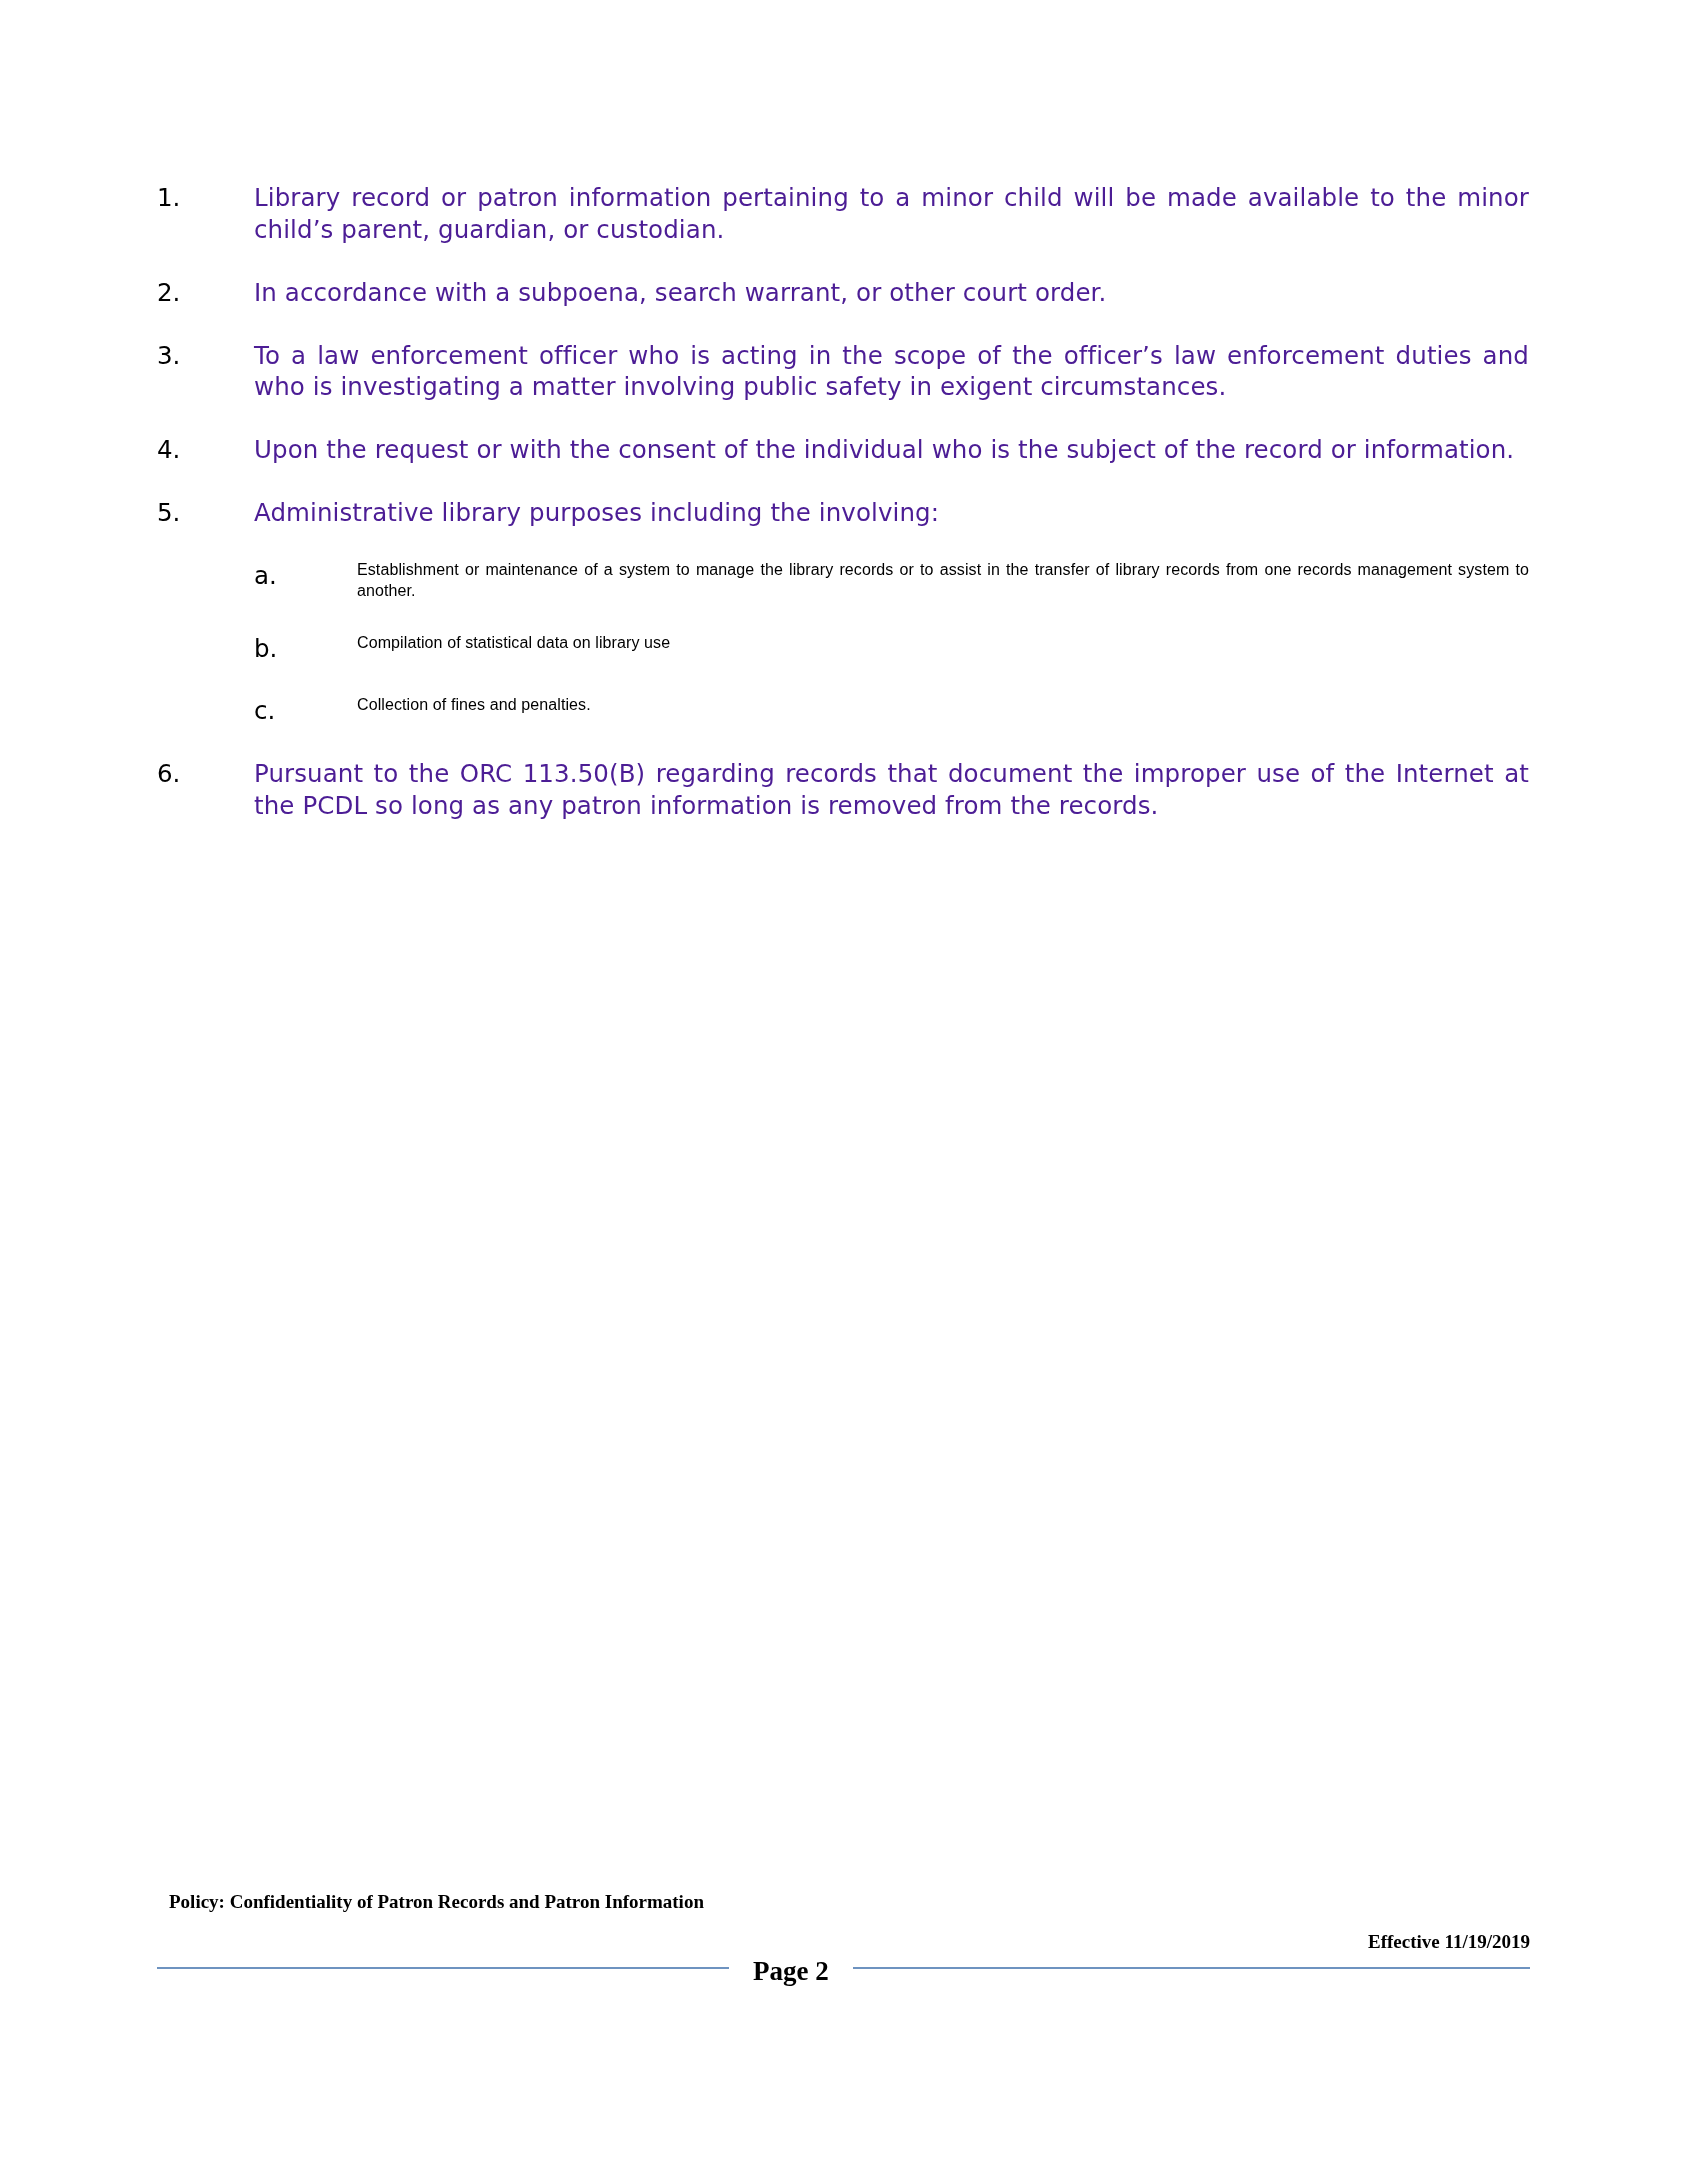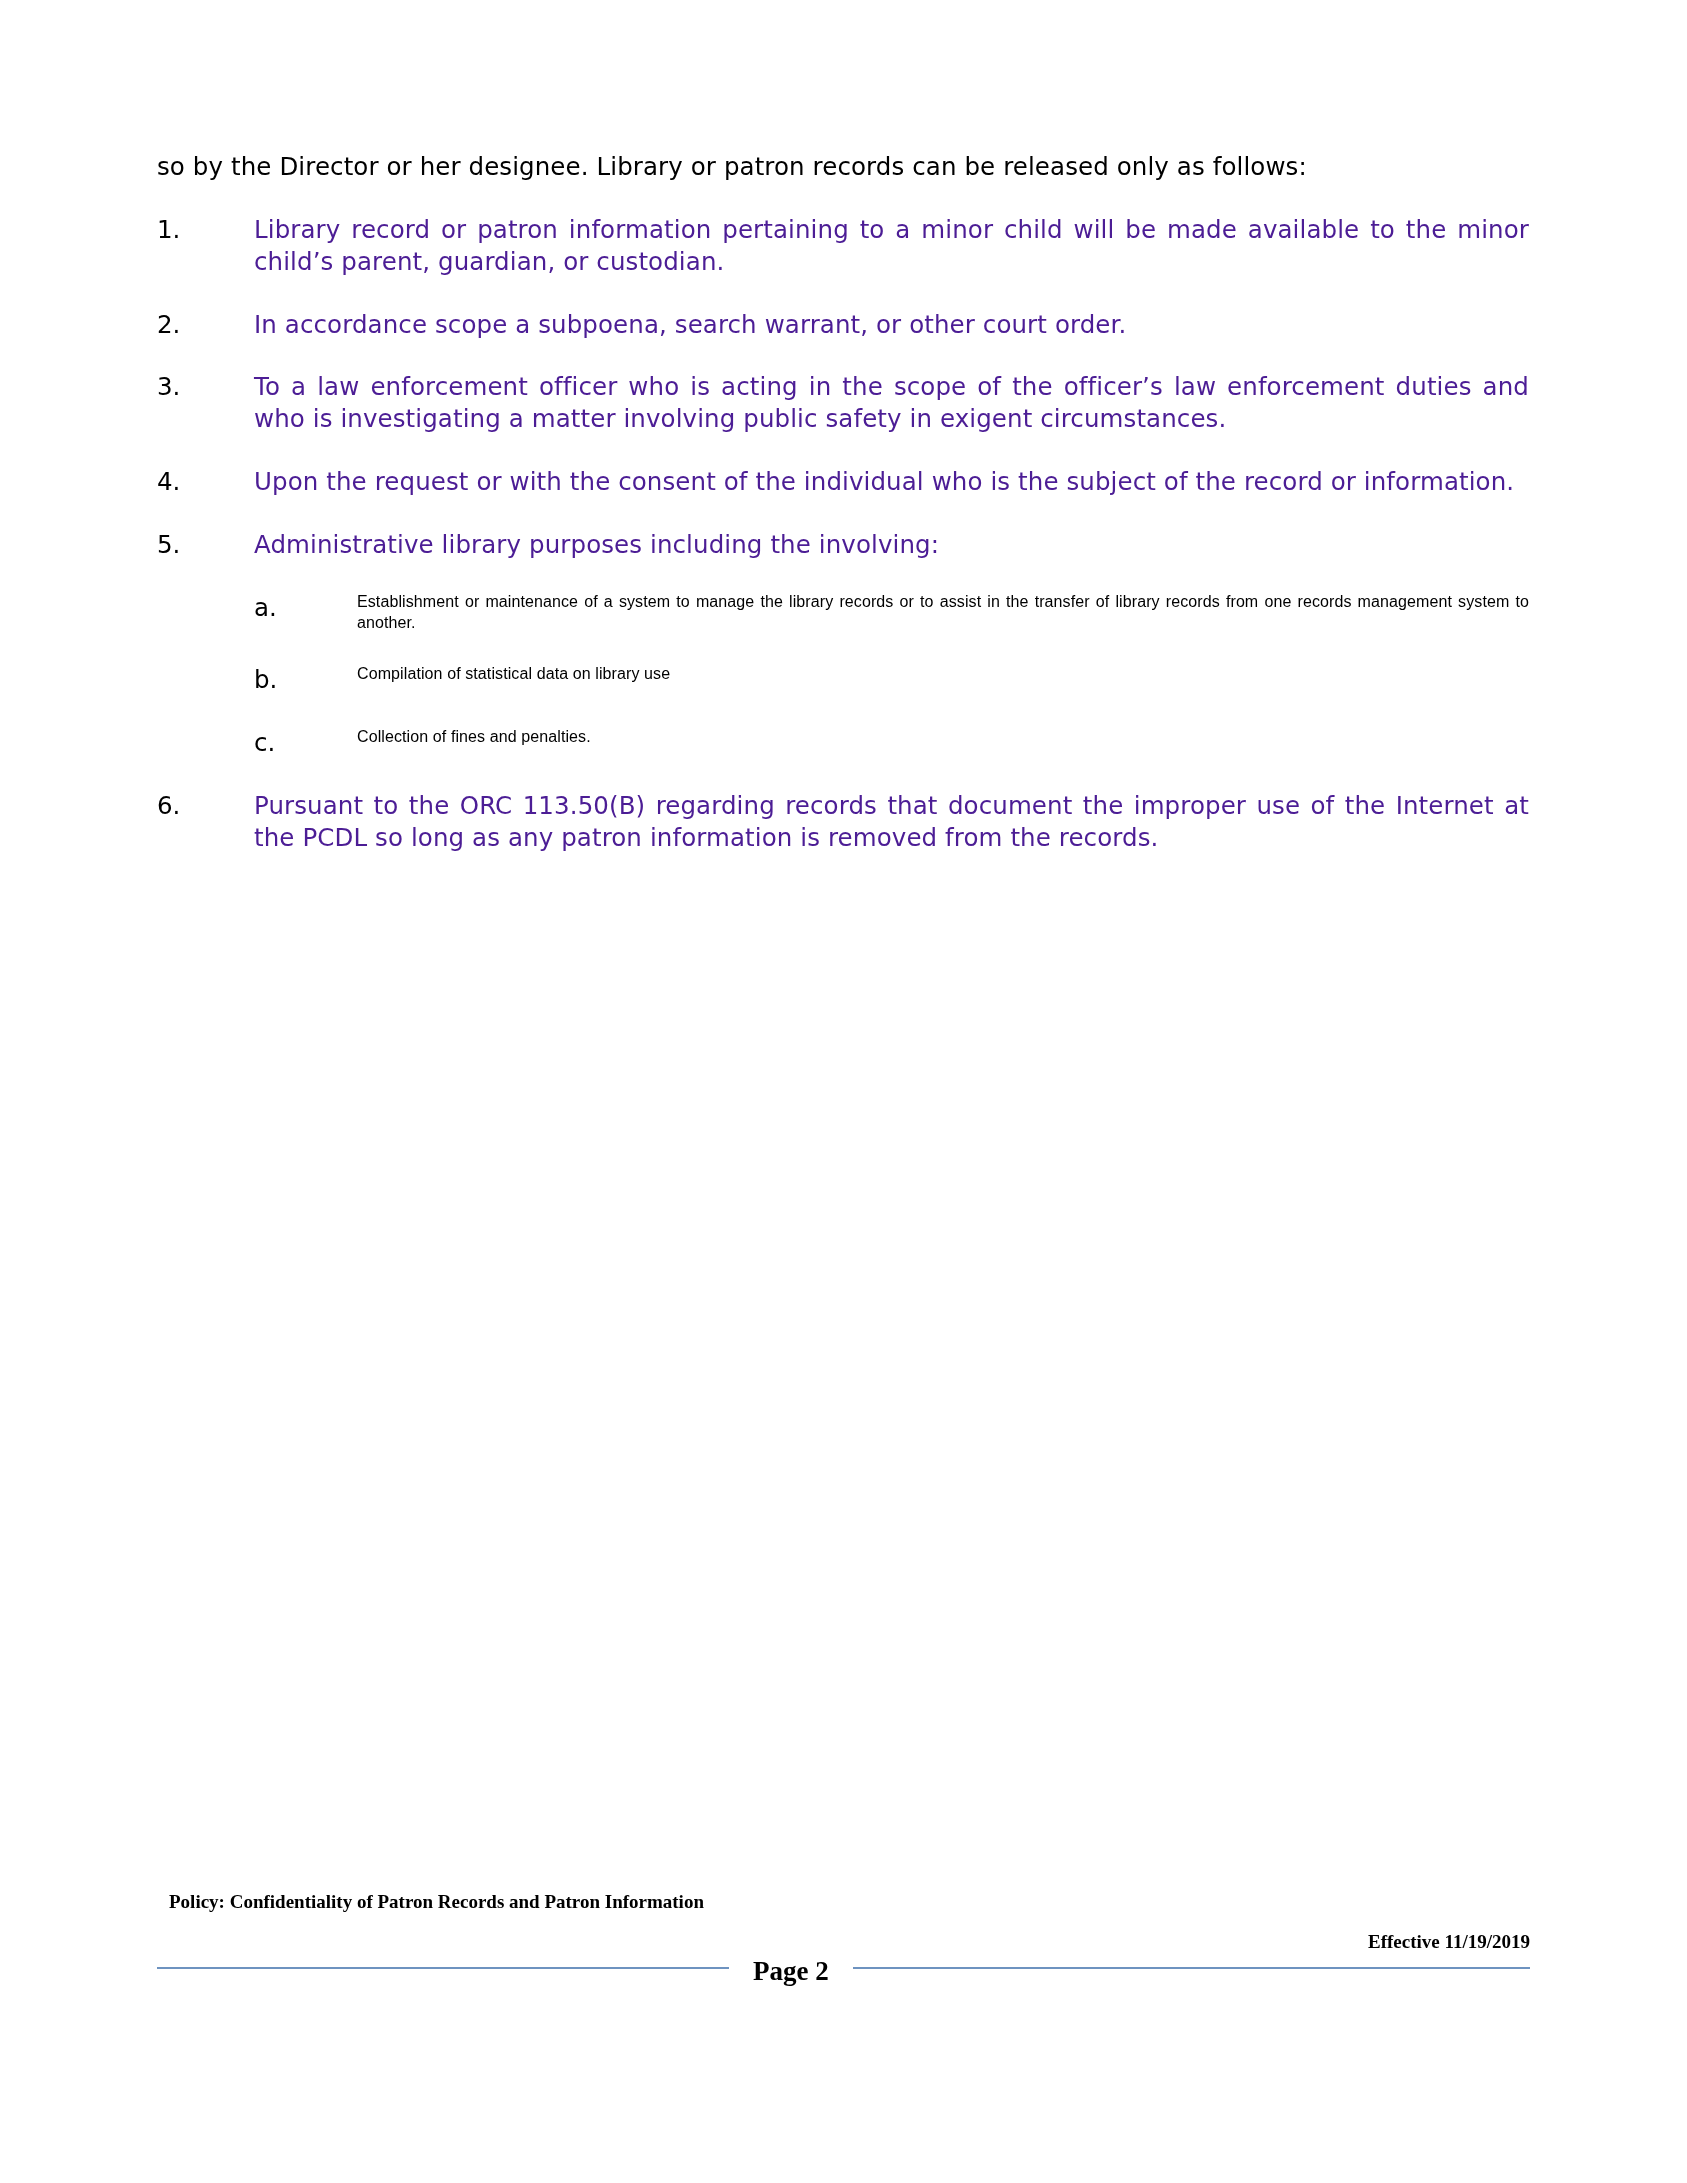--- a/index.html
+++ b/index.html
@@ -156,30 +156,29 @@
     white-space: nowrap;
   }
 </style>
 </head>
 <body>
 
 <div class="page">
 
   <div class="content">
 
-    <p class="intro-para">so by the Director or her designee. Library or patron records can be released only as follows:</p>
 
     <div class="num-item">
       <span class="marker">1.</span>
       <span class="body">Library record or patron information pertaining to a minor child will be made available to the minor child’s parent, guardian, or custodian.</span>
     </div>
 
     <div class="num-item">
       <span class="marker">2.</span>
-      <span class="body">In accordance scope a subpoena, search warrant, or other court order.</span>
+      <span class="body">In accordance with a subpoena, search warrant, or other court order.</span>
     </div>
 
     <div class="num-item">
       <span class="marker">3.</span>
       <span class="body">To a law enforcement officer who is acting in the scope of the officer’s law enforcement duties and who is investigating a matter involving public safety in exigent circumstances.</span>
     </div>
 
     <div class="num-item">
       <span class="marker">4.</span>
       <span class="body">Upon the request or with the consent of the individual who is the subject of the record or information.</span>

